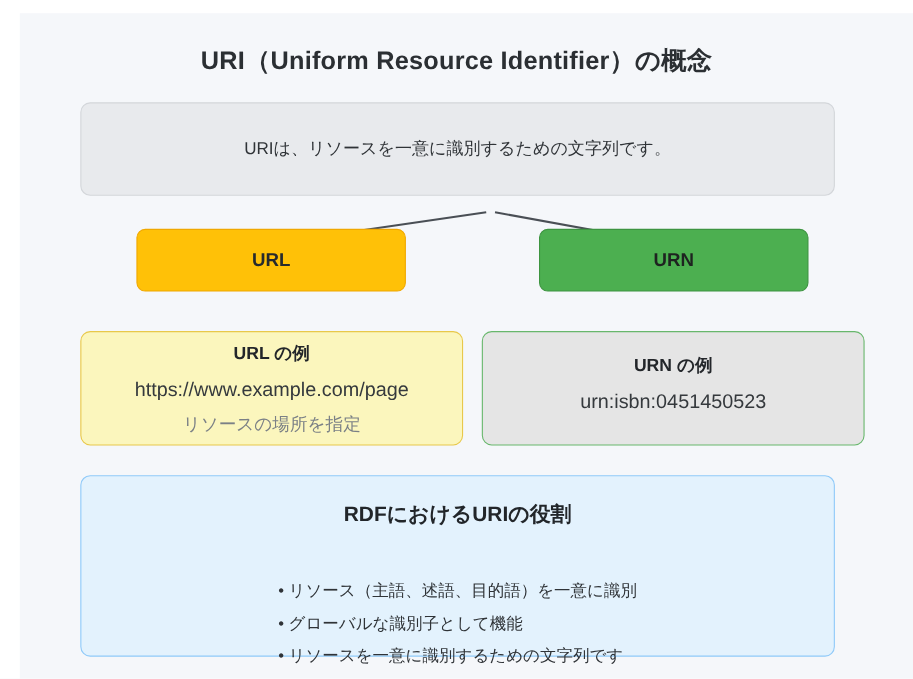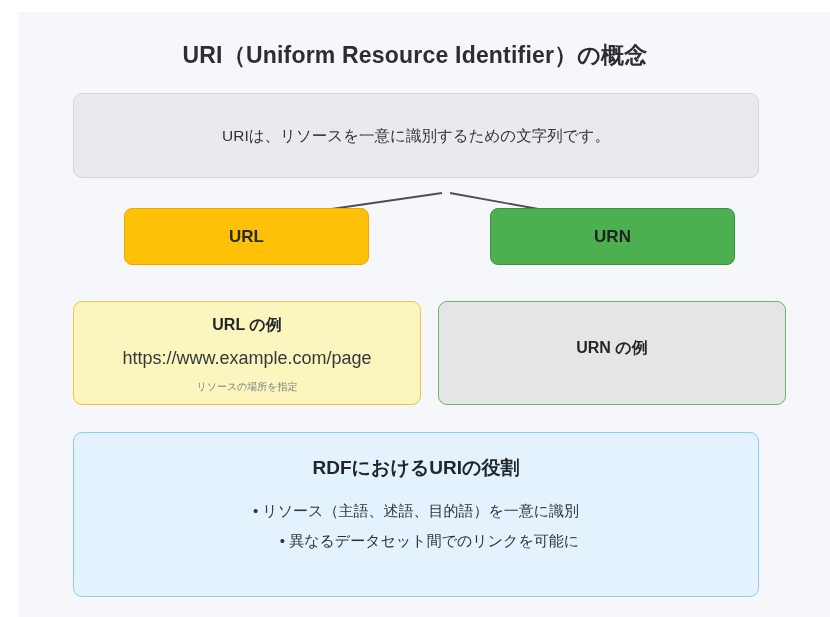--- a/index.html
+++ b/index.html
@@ -128,50 +128,51 @@
     font-weight: bold;
     color: #23262a;
     margin-bottom: 12px;
   }
   .example-value {
     font-size: 18px;
     color: #35393d;
     margin-bottom: 11px;
   }
   .example-note {
-    font-size: 10px;
+    font-size: 16px;
     color: #7b8086;
   }
 
   
   #rdf-box {
     position: absolute;
     left: 55px;
     top: 420px;
     width: 686px;
     height: 165px;
     box-sizing: border-box;
     background: #e3f2fd;
     border: 1.5px solid #90caf9;
     border-radius: 9px;
     display: flex;
     flex-direction: column;
     align-items: center;
     padding-top: 22px;
+    gap: 27px;
   }
   #rdf-title {
     font-size: 19px;
     font-weight: bold;
     color: #22262a;
     margin-bottom: 22px;
   }
   #rdf-bullets {
     display: flex;
     flex-direction: column;
-    align-items: flex-end;
+    align-items: flex-start;
     gap: 13px;
   }
   .rdf-bullet {
     font-size: 15px;
     color: #2f3337;
     text-align: center;
     line-height: 1.1;
   }
 </style>
 </head>
@@ -204,23 +205,25 @@
   </div>
 
   <div class="example-box" id="example-box-url">
     <div class="example-title">URL の例</div>
     <div class="example-value">https://www.example.com/page</div>
     <div class="example-note">リソースの場所を指定</div>
   </div>
 
   <div class="example-box" id="example-box-urn">
     <div class="example-title">URN の例</div>
+    <div class="example-value">urn:isbn:0451450523</div>
   </div>
 
   <div id="rdf-box">
     <div id="rdf-title">RDFにおけるURIの役割</div>
     <div id="rdf-bullets">
       <div class="rdf-bullet">• リソース（主語、述語、目的語）を一意に識別</div>
-      <div class="rdf-bullet">• 異なるデータセット間でのリンクを可能に</div>
+      <div class="rdf-bullet">• グローバルな識別子として機能</div>
+      <div class="rdf-bullet">• リソースを一意に識別するための文字列です</div>
     </div>
   </div>
 
 </div>
 
 </body></html>

